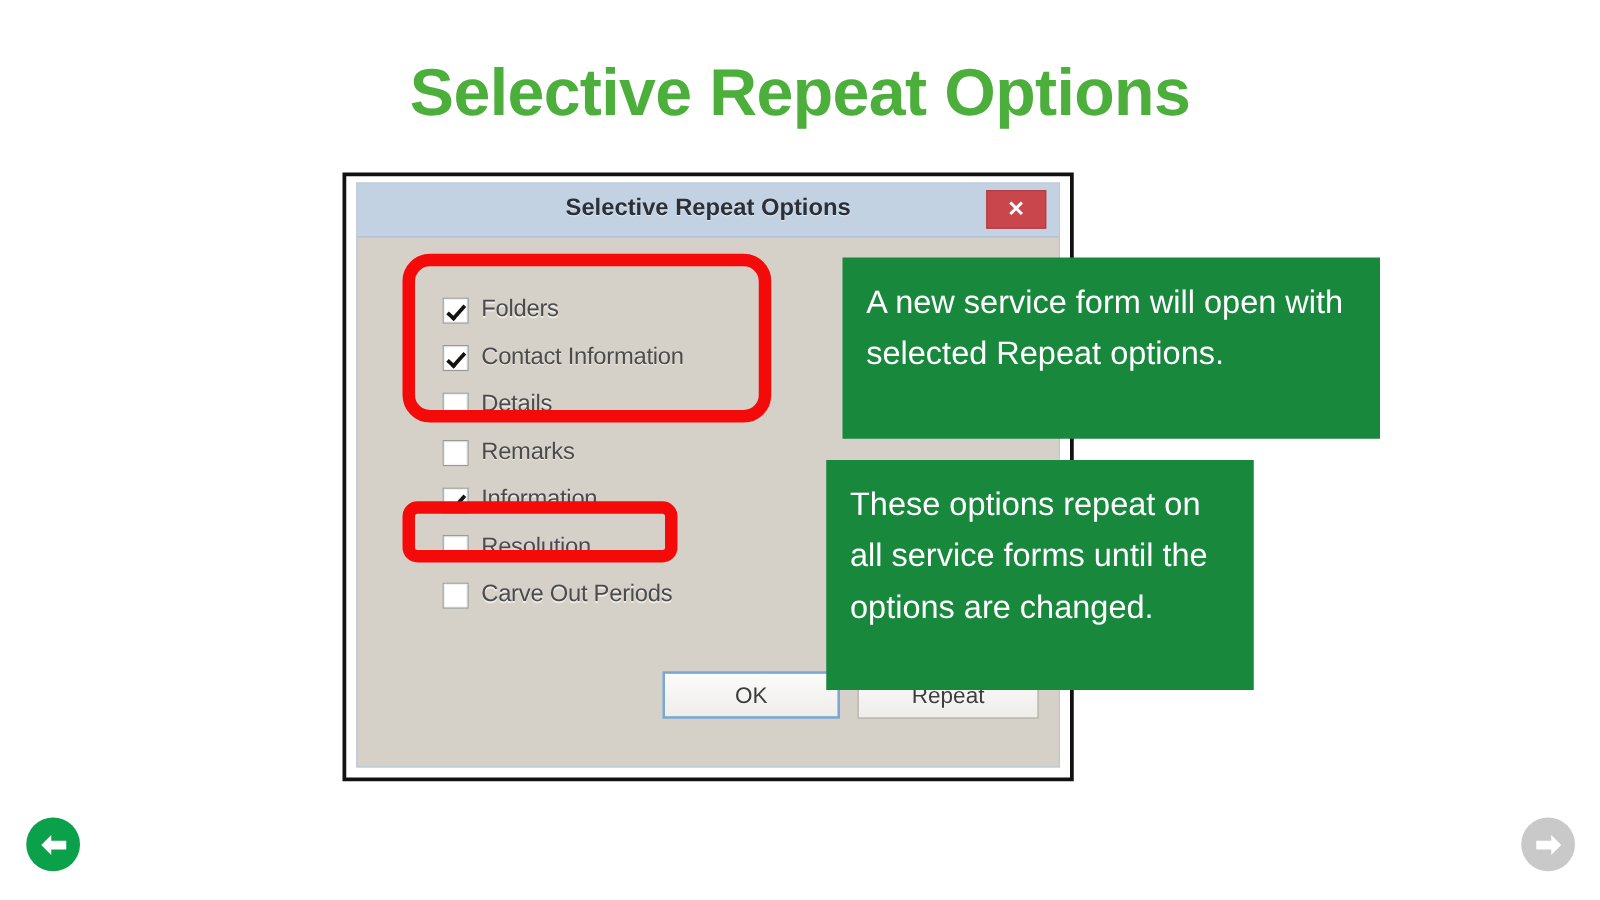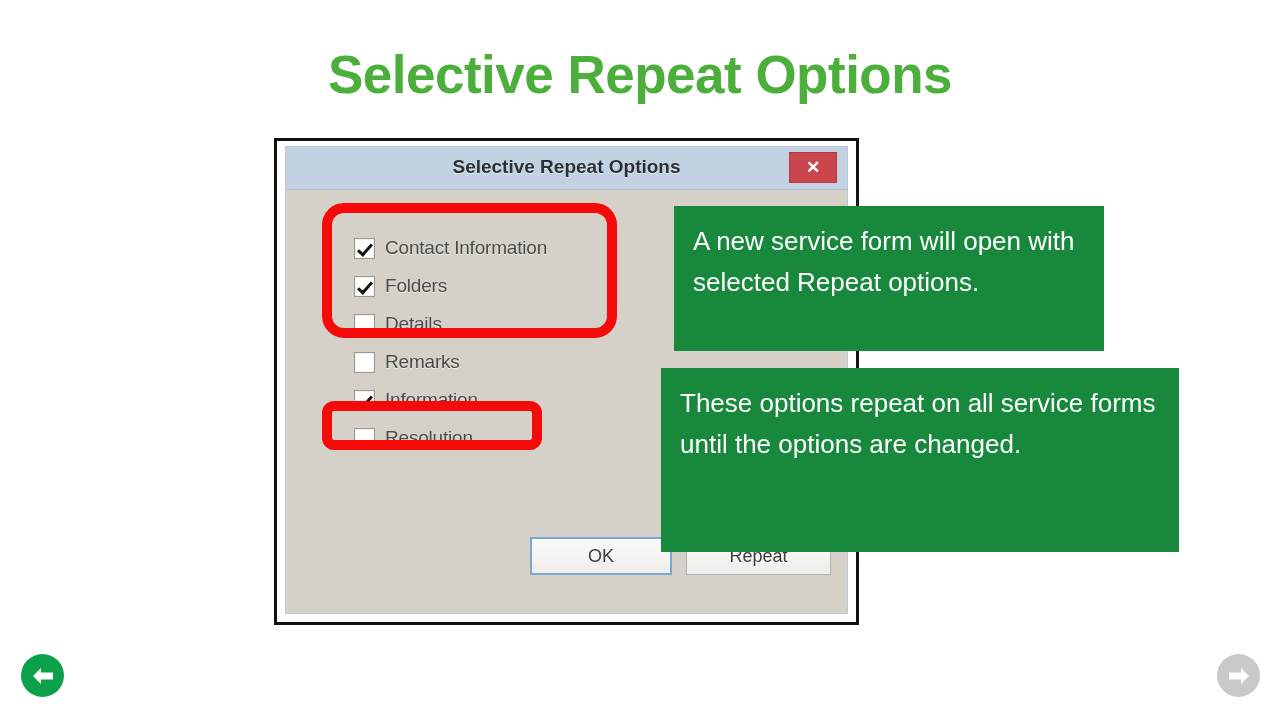--- a/index.html
+++ b/index.html
@@ -146,21 +146,21 @@
   .callout{
     position:absolute;
     background:#18883D;
     color:#ffffff;
     font-size:26px;
     line-height:41px;
     padding:15px 19px 17px 19px;
     box-sizing:border-box;
   }
   #callout-1{ left:674px; top:206px; width:430px; height:145px; }
-  #callout-2{ left:661px; top:368px; width:518px; height:184px; }
+  #callout-2{ left:661px; top:368px; width:342px; height:184px; }
 
   
   .nav-btn{
     position:absolute;
     width:43px;height:43px;
     border-radius:50%;
     display:flex;align-items:center;justify-content:center;
     cursor:pointer;
   }
   #nav-back{ left:21px; top:654px; background:#0BA14B; }
@@ -179,26 +179,26 @@
       <div id="dialog-title-text">Selective Repeat Options</div>
       <div id="close-button">
         <span class="glyph">✕</span>
       </div>
     </div>
 
     <div id="option-list">
 
       <div class="option-row">
         <span class="cbox checked"></span>
+        <span class="option-label">Folders</span>
+      </div>
+
+      <div class="option-row">
+        <span class="cbox checked"></span>
         <span class="option-label">Contact Information</span>
-      </div>
-
-      <div class="option-row">
-        <span class="cbox checked"></span>
-        <span class="option-label">Folders</span>
       </div>
 
 
       <div class="option-row">
         <span class="cbox"></span>
         <span class="option-label">Details</span>
       </div>
 
       <div class="option-row">
         <span class="cbox"></span>
@@ -208,20 +208,24 @@
       <div class="option-row">
         <span class="cbox checked"></span>
         <span class="option-label">Information</span>
       </div>
 
       <div class="option-row">
         <span class="cbox"></span>
         <span class="option-label">Resolution</span>
       </div>
 
+      <div class="option-row">
+        <span class="cbox"></span>
+        <span class="option-label">Carve Out Periods</span>
+      </div>
 
     </div>
 
     <div id="dialog-buttons">
       <div class="dlg-btn" id="ok-button">OK</div>
       <div class="dlg-btn" id="cancel-button">Repeat</div>
     </div>
 
   </div>
 </div>

